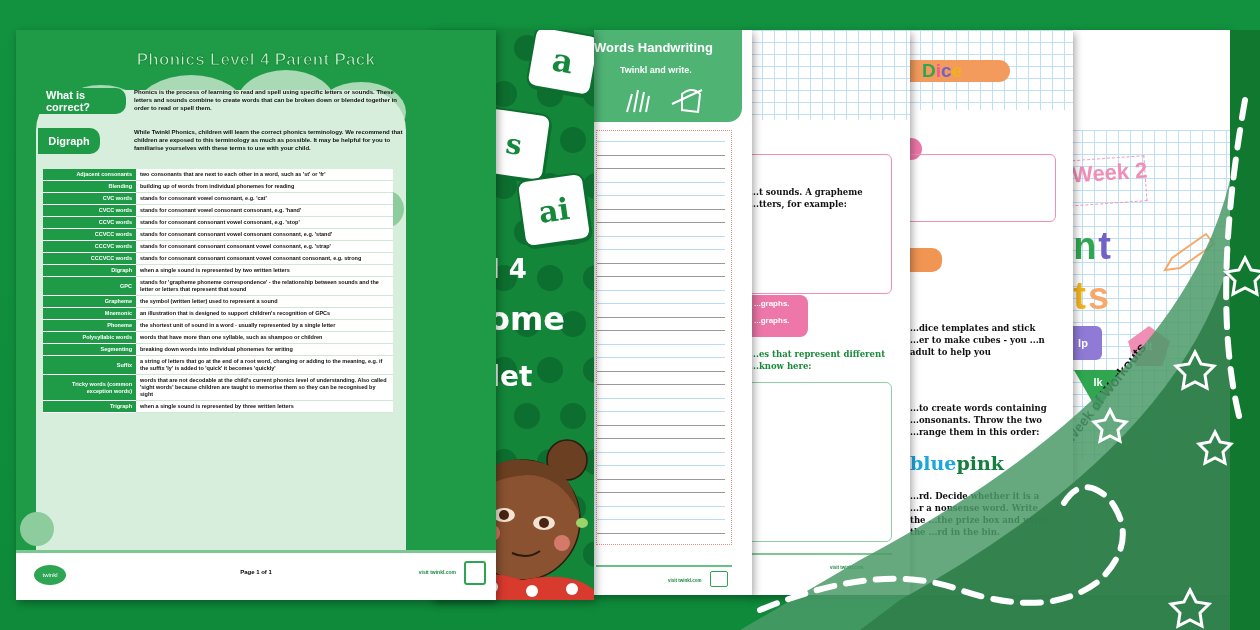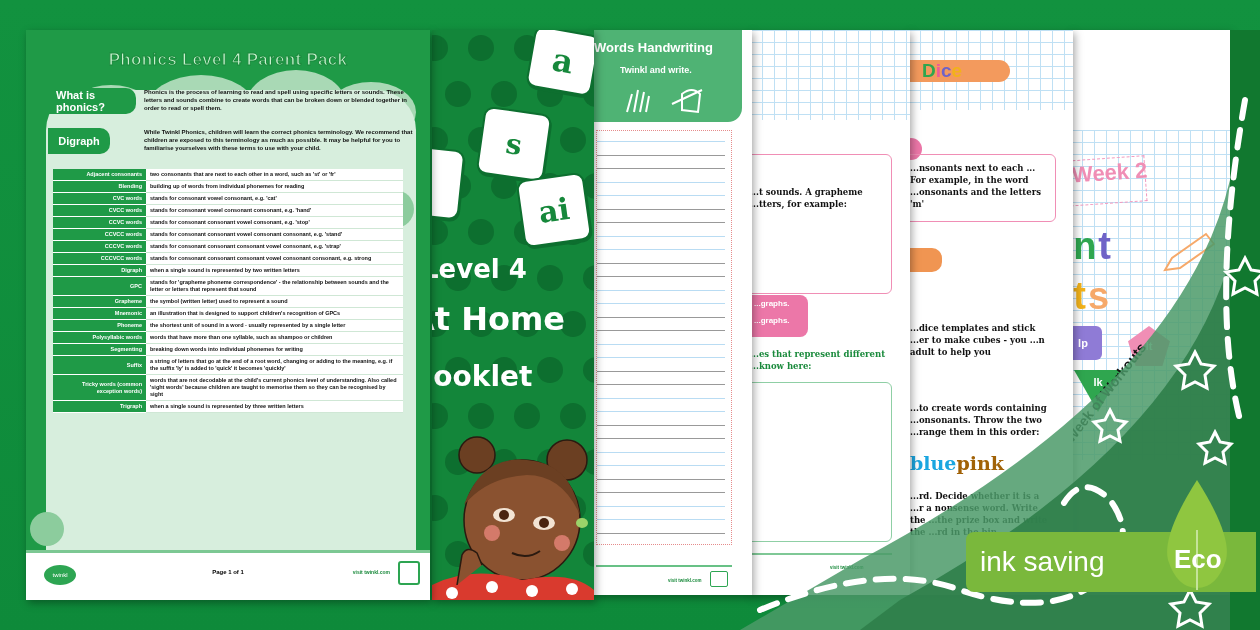--- a/index.html
+++ b/index.html
@@ -2,21 +2,21 @@
 <html><head>
 <meta charset="utf-8">
 <style>
 *{box-sizing:border-box;margin:0;padding:0}
 html,body{width:1260px;height:630px;overflow:hidden}
 body{background:#0f8a3c;font-family:"Liberation Sans",sans-serif;position:relative}
 .stage{position:absolute;inset:0;background:linear-gradient(180deg,#12923f 0%,#0e8a3a 100%)}
 .page{position:absolute;background:#fff;box-shadow:2px 3px 8px rgba(0,0,0,.35);overflow:hidden}
 
 
-#p1{left:26px;top:30px;width:404px;height:570px;z-index:6}
+#p1{left:16px;top:30px;width:480px;height:570px;z-index:6}
 #p1 .top{position:absolute;left:0;top:0;width:100%;height:520px;background:#1f9a47}
 #p1 .cloudbg{position:absolute;left:20px;top:60px;width:370px;height:470px;background:#d7eedd;border-radius:40px 40px 0 0}
 #p1 .cloud{position:absolute;border-radius:50%;background:#a9d9b5}
 #p1 .title{position:absolute;left:0;right:0;top:20px;text-align:center;font-weight:bold;font-size:17px;color:#c9f0cf;-webkit-text-stroke:1px #1a8a3c;letter-spacing:.3px}
 .sect{position:absolute;left:22px;height:26px;background:#1f9a47;color:#fff;font-size:11px;font-weight:bold;border-radius:0 10px 10px 0;display:flex;align-items:center;justify-content:center;padding:0 8px}
 .sect-text{position:absolute;left:118px;width:270px;font-size:6px;line-height:8px;color:#111;font-weight:bold}
 #glossary{position:absolute;left:27px;top:139px;width:350px;border-collapse:collapse;background:#fff}
 #glossary td{font-size:5.5px;line-height:7px;padding:2px 4px;border-bottom:1px solid #cfe7d5}
 #glossary td.term{background:#1f9a47;color:#fff;font-weight:bold;text-align:right;width:93px;border-bottom:1px solid #fff}
 #glossary td.def{color:#111;font-weight:bold}
@@ -80,21 +80,21 @@
     <div class="top"></div>
     <div class="cloud" style="left:40px;top:55px;width:90px;height:60px"></div>
     <div class="cloud" style="left:120px;top:45px;width:110px;height:70px"></div>
     <div class="cloud" style="left:220px;top:40px;width:100px;height:70px"></div>
     <div class="cloud" style="left:300px;top:52px;width:90px;height:60px"></div>
     <div class="cloudbg"></div>
     <div class="bub" style="left:350px;top:160px;width:38px;height:38px"></div>
     <div class="bub" style="left:4px;top:482px;width:34px;height:34px"></div>
     <div class="title">Phonics Level 4 Parent Pack</div>
 
-    <div class="sect" style="top:58px;width:88px">What is phonics?</div>
+    <div class="sect" style="top:58px;width:88px">What is correct?</div>
     <div class="sect-text" style="top:58px">Phonics is the process of learning to read and spell using specific letters or sounds. These letters and sounds combine to create words that can be broken down or blended together in order to read or spell them.</div>
     <div class="sect" style="top:98px;width:62px">Digraph</div>
     <div class="sect-text" style="top:98px">While Twinkl Phonics, children will learn the correct phonics terminology. We recommend that children are exposed to this terminology as much as possible. It may be helpful for you to familiarise yourselves with these terms to use with your child.</div>
 
     <table id="glossary">
         <tbody id="gbody">
           <tr>
             <td class="term">Adjacent consonants</td>
             <td class="def">two consonants that are next to each other in a word, such as 'st' or 'fr'</td>
           </tr>
@@ -317,26 +317,25 @@
     <div style="position:absolute;left:80px;top:535px;font-size:4.5px;font-weight:bold;color:#1a8a3c">visit twinkl.com</div>
   </div>
 
   <div class="page" id="p5">
     <div class="grid" style="height:80px"></div>
     <div class="dice">
       <span id="diceLetters"><span style="color: rgb(47, 166, 79);">D</span><span style="color: rgb(236, 90, 154);">i</span><span style="color: rgb(111, 99, 199);">c</span><span style="color: rgb(242, 178, 26);">e</span></span>
     </div>
     <div style="position:absolute;left:-8px;top:108px;width:22px;height:22px;border-radius:50%;background:#ec77a8"></div>
     <div class="pinkbox" style="left:-6px;top:124px;width:154px;height:68px"></div>
-    <div class="body-t" style="left:2px;top:132px;width:140px">...nsonants next to each ... For example, in the word ...onsonants and the letters 'm'</div>
     <div class="orangelab" style="left:0;top:218px;width:34px;height:24px"></div>
     <div class="body-t" style="left:2px;top:372px;width:145px">...to create words containing ...onsonants. Throw the two ...range them in this order:</div>
     <div class="body-t" style="left:2px;top:292px;width:145px">...dice templates and stick ...er to make cubes - you ...n adult to help you</div>
     <div style="position:absolute;left:2px;top:422px;font-size:19px;font-weight:bold;font-family:'DejaVu Serif',serif">
-      <span id="cw0" style="color: rgb(26, 166, 224);">blue</span><span id="cw1" style="color: #a16207;">pink</span>
+      <span id="cw0" style="color: rgb(26, 166, 224);">blue</span><span id="cw1" style="color: #15803d;">pink</span>
     </div>
     <div class="body-t" style="left:2px;top:460px;width:145px">...rd. Decide whether it is a ...r a nonsense word. Write the ...the prize box and write the ...rd in the bin.</div>
   </div>
 
   <div class="page" id="p6">
     <div class="grid" style="top:100px;height:330px"></div>
     <div style="position:absolute;left:-6px;top:128px;width:82px;height:46px;border:1.5px dashed #f29abf;transform:rotate(-4deg)"></div>
     <div class="vtxt" style="left:2px;top:130px;font-size:22px;color:#f08eb5;transform:rotate(-4deg)">Week 2</div>
     <div class="vtxt" style="left:-20px;top:195px;font-size:38px;letter-spacing:2px">
       <span style="color:#f6a96a">e</span><span style="color:#2fa64f">n</span><span style="color:#6f63c7">t</span>
@@ -361,21 +360,13 @@
     <path d="M760 610 Q880 560 960 590 Q1050 620 1100 580 Q1140 540 1110 500 Q1080 470 1060 510" stroke="#fff" stroke-width="6" stroke-dasharray="18 12" fill="none" stroke-linecap="round"></path>
     <g fill="none" stroke="#fff" stroke-width="3">
       <path d="M1195 352 l6 12 13 2 -9 9 2 13 -12 -6 -12 6 2 -13 -9 -9 13 -2z"></path>
       <path d="M1110 410 l5 10 11 2 -8 8 2 11 -10 -5 -10 5 2 -11 -8 -8 11 -2z"></path>
       <path d="M1215 432 l5 10 11 2 -8 8 2 11 -10 -5 -10 5 2 -11 -8 -8 11 -2z"></path>
       <path d="M1245 258 l6 12 13 2 -9 9 2 13 -12 -6 -12 6 2 -13 -9 -9 13 -2z"></path>
       <path d="M1190 590 l6 12 13 2 -9 9 2 13 -12 -6 -12 6 2 -13 -9 -9 13 -2z"></path>
     </g>
   </svg>
 
-  <div id="eco">
-    <span class="lbl">ink saving</span>
-    <svg class="drop" viewBox="0 0 70 110">
-      <path d="M35 0 Q70 55 64 80 Q55 108 35 108 Q15 108 6 80 Q0 55 35 0Z" fill="#8fc640"></path>
-      <line x1="35" y1="50" x2="35" y2="110" stroke="#c5e39a" stroke-width="2"></line>
-    </svg>
-    <span class="eco">Eco</span>
-  </div>
 </div>
 
 </body></html>

